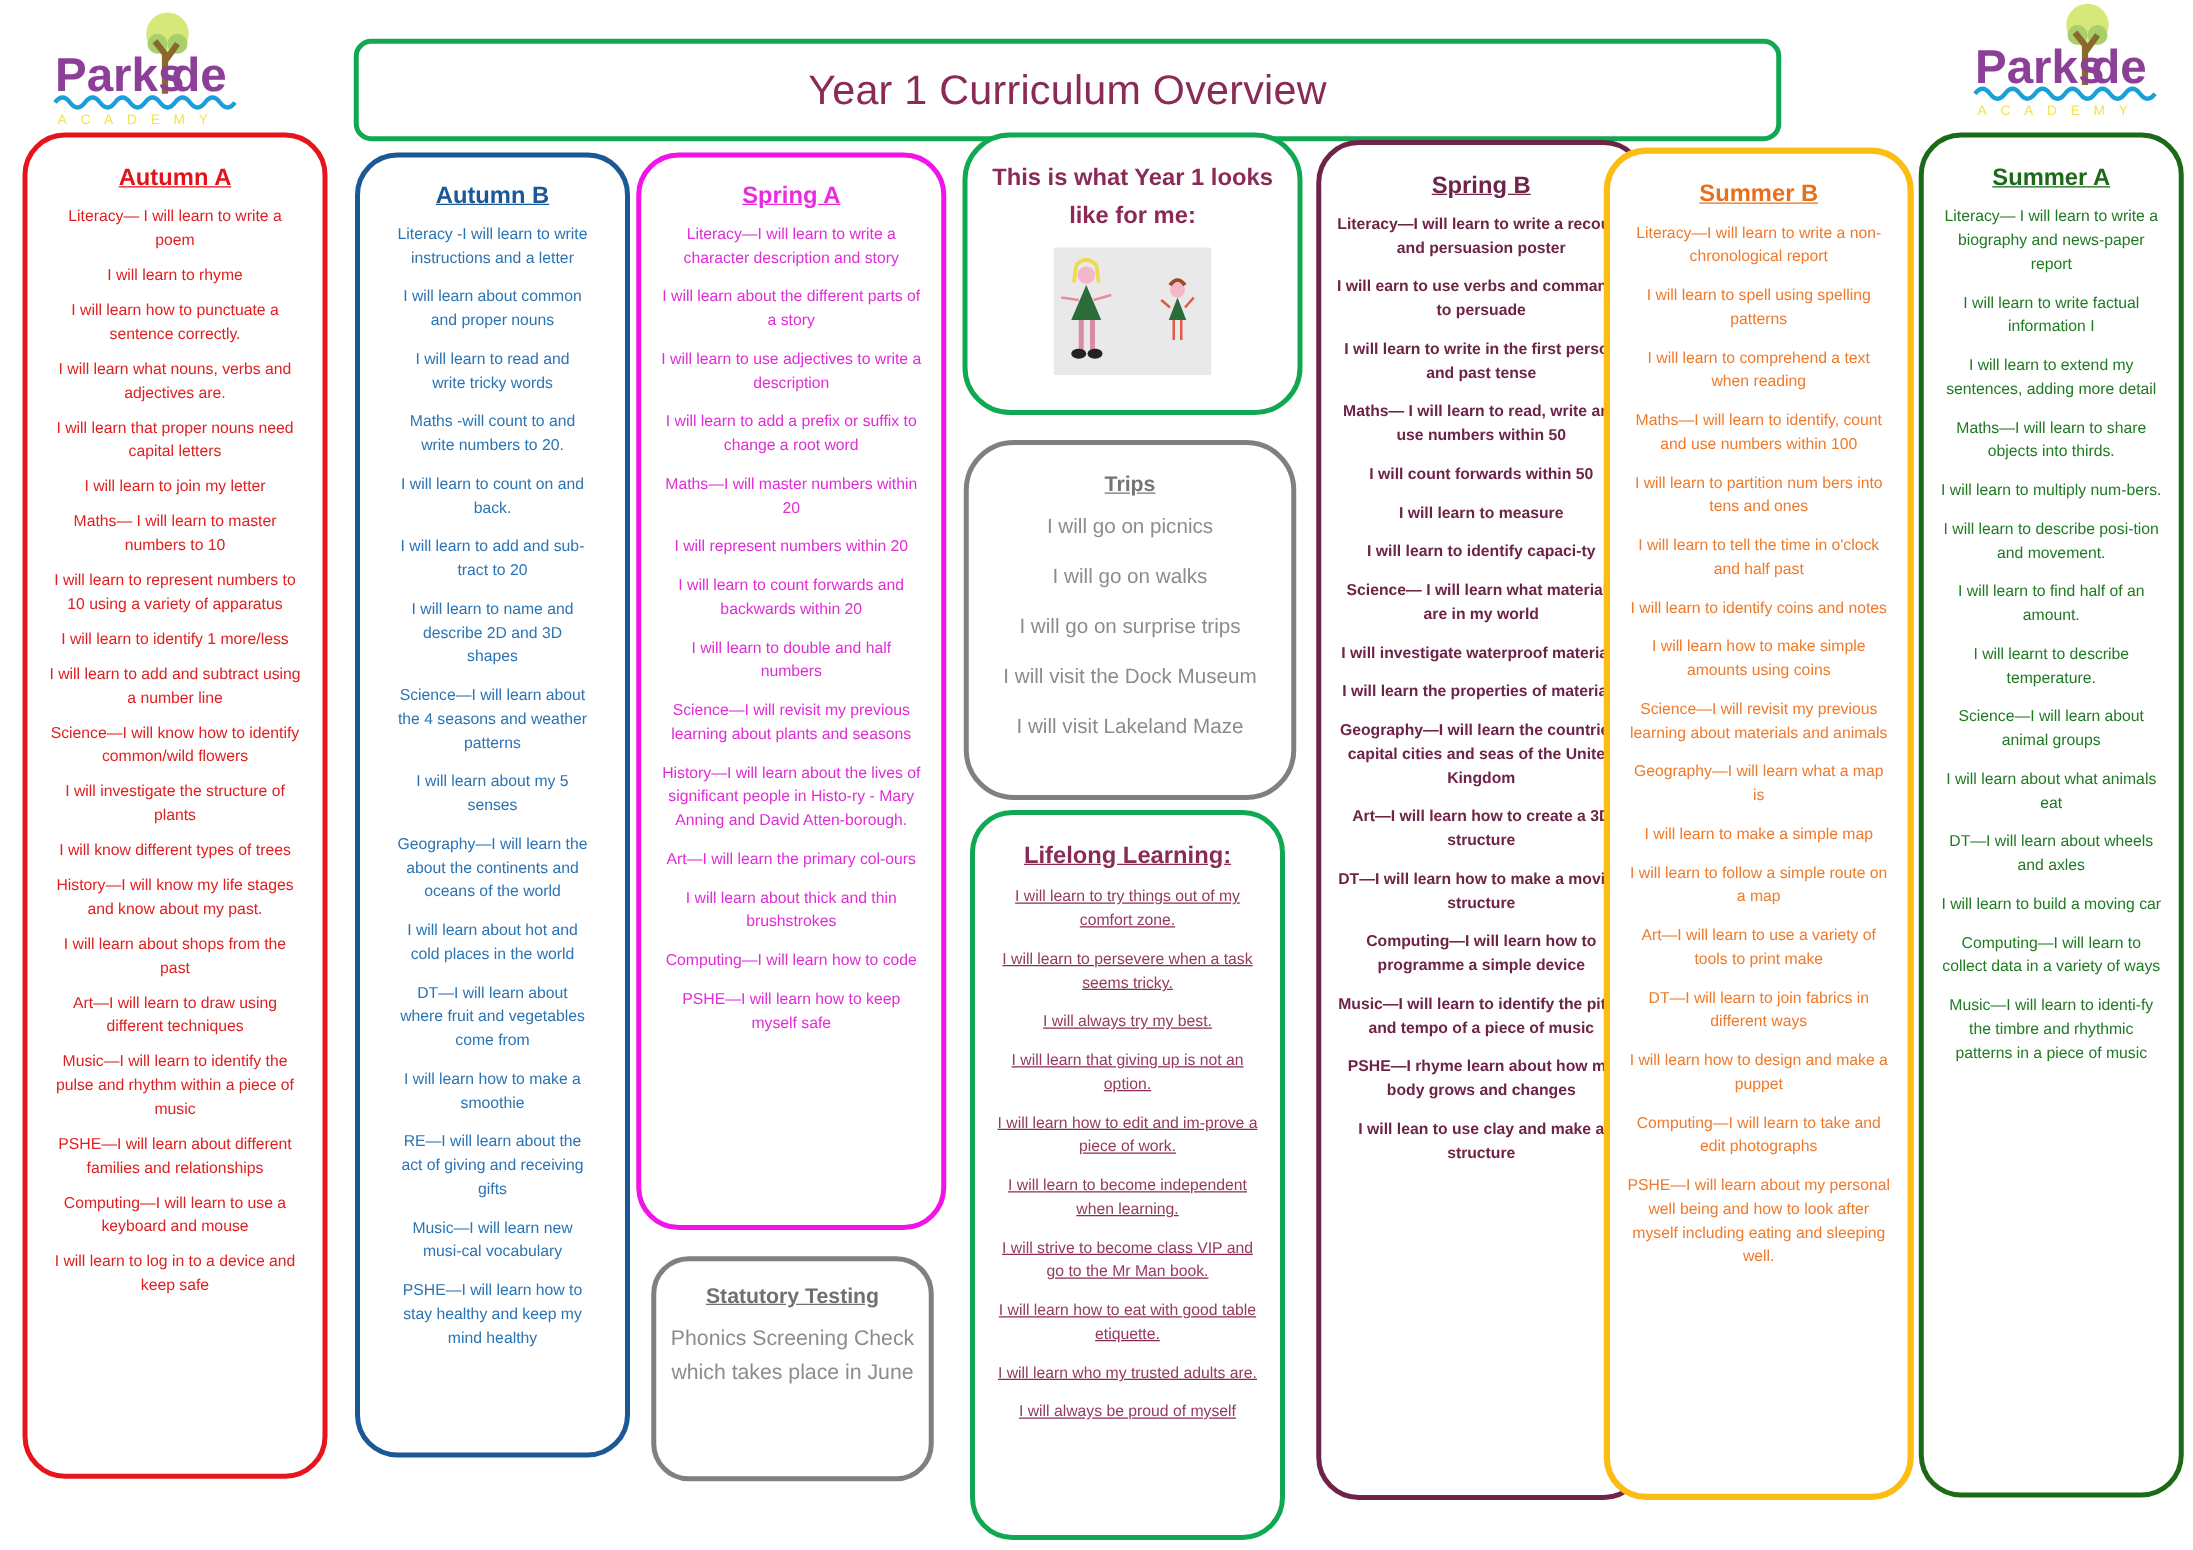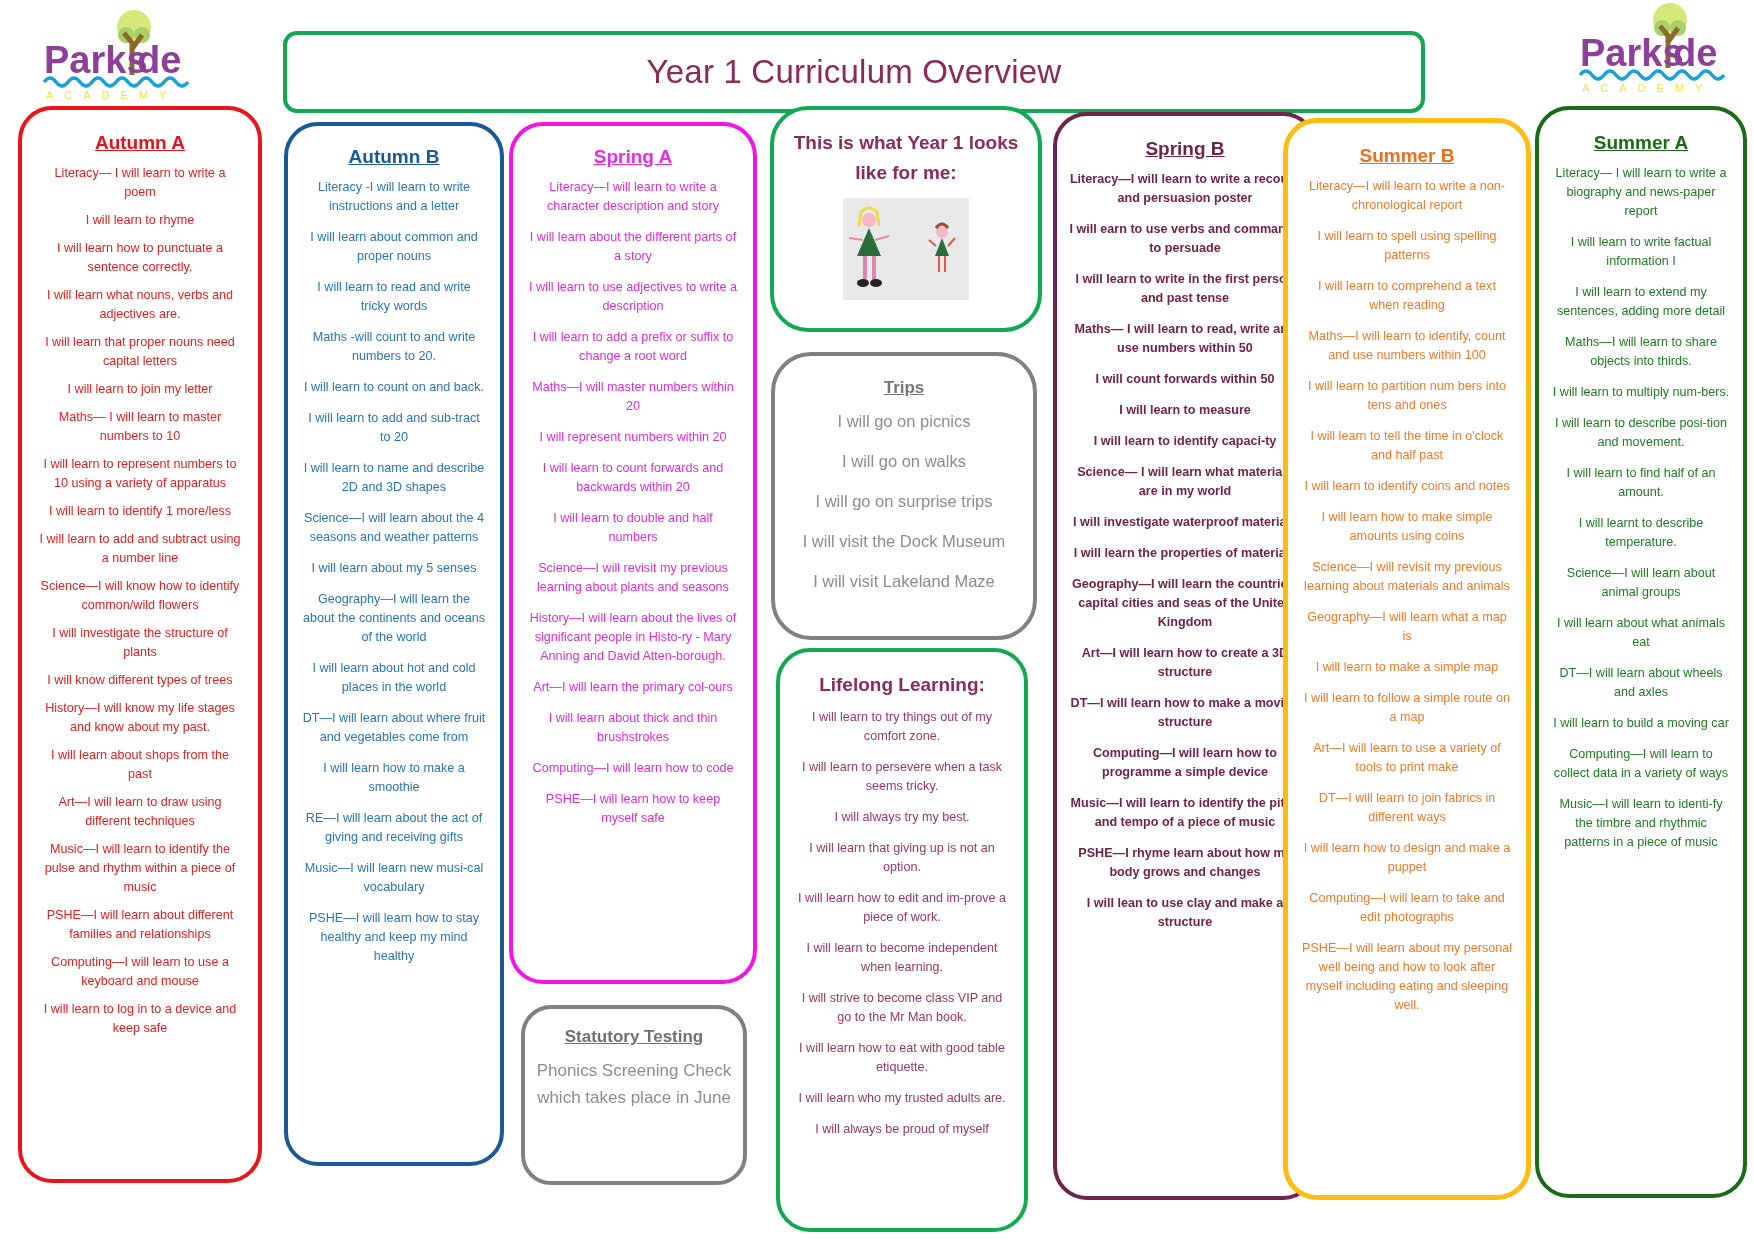--- a/index.html
+++ b/index.html
@@ -42,41 +42,41 @@
     font-size: 33px; color: #8a2a56;
     font-family: "Liberation Sans Narrow", "Liberation Sans", sans-serif;
     letter-spacing: 0.2px;
   }
 
   
   #col-autumn-a { left: 18px; top: 106px; width: 244px; height: 1077px; border-width: 4px; border-color: #e8141c; color: #e02020; padding: 22px 10px; }
   #col-autumn-a h2 { color: #e0141c; }
   #col-autumn-a li { margin-bottom: 9px; }
 
-  #col-autumn-b { left: 284px; top: 122px; width: 220px; height: 1044px; border-width: 4px; border-color: #1a5896; color: #2a74b4; padding: 20px 8px; }
+  #col-autumn-b { left: 284px; top: 122px; width: 220px; height: 1044px; border-width: 4px; border-color: #1a5896; color: #2a74b4; padding: 20px 24px; }
   #col-autumn-b h2 { color: #1a5896; }
   #col-autumn-b li { margin-bottom: 12px; }
 
   #col-spring-a { left: 509px; top: 122px; width: 248px; height: 862px; border-width: 4px; border-color: #f214e6; color: #e02cd6; padding: 20px 8px; }
   #col-spring-a h2 { color: #e82ce0; }
   #col-spring-a li { margin-bottom: 12px; }
 
   #box-statutory { left: 521px; top: 1005px; width: 226px; height: 180px; border-width: 4px; border-color: #808080; color: #888; padding: 18px 10px; border-radius: 30px; }
   #box-statutory h2 { color: #707070; font-size: 17px; }
   #box-statutory p { font-size: 17px; line-height: 27px; color: #8c8c8c; }
 
   #box-year1 { left: 770px; top: 106px; width: 272px; height: 226px; border-width: 4px; border-color: #12a853; padding: 18px 10px; border-radius: 38px; }
   #box-year1 h3 { font-size: 19px; color: #8a2a56; line-height: 30px; font-weight: bold; }
   #drawing { width: 126px; height: 102px; margin: 10px auto 0; background: #ececec; position: relative; border-radius: 2px; }
 
   #box-trips { left: 771px; top: 352px; width: 266px; height: 288px; border-width: 4px; border-color: #808080; padding: 22px 8px; border-radius: 40px; }
   #box-trips h2 { color: #757575; font-size: 17px; margin-bottom: 12px; }
   #box-trips li { font-size: 16.5px; color: #8c8c8c; line-height: 22px; margin-bottom: 18px; }
 
-  #box-lifelong { left: 776px; top: 648px; width: 252px; height: 584px; border-width: 4px; border-color: #12a853; color: #8a2a56; padding: 22px 8px; border-radius: 34px; }
+  #box-lifelong { left: 776px; top: 648px; width: 252px; height: 584px; border-width: 4px; border-color: #12a853; color: #8a2a56; padding: 22px 8px; border-radius: 34px; text-decoration: underline; }
   #box-lifelong h3 { font-size: 19px; font-weight: bold; color: #8a2a56; margin-bottom: 12px; }
   #box-lifelong li { margin-bottom: 12px; color: #953a60; }
 
   #col-spring-b { left: 1053px; top: 112px; width: 264px; height: 1088px; border-width: 4px; border-color: #6e2447; color: #6e2447; padding: 22px 6px; }
   #col-spring-b h2 { color: #6e2447; }
   #col-spring-b li { font-weight: bold; margin-bottom: 12px; }
 
   #col-summer-b { left: 1283px; top: 118px; width: 248px; height: 1082px; border-width: 5px; border-color: #fbbd14; color: #ef7a2a; padding: 22px 8px; }
   #col-summer-b h2 { color: #e8701c; }
   #col-summer-b li { margin-bottom: 12px; }

